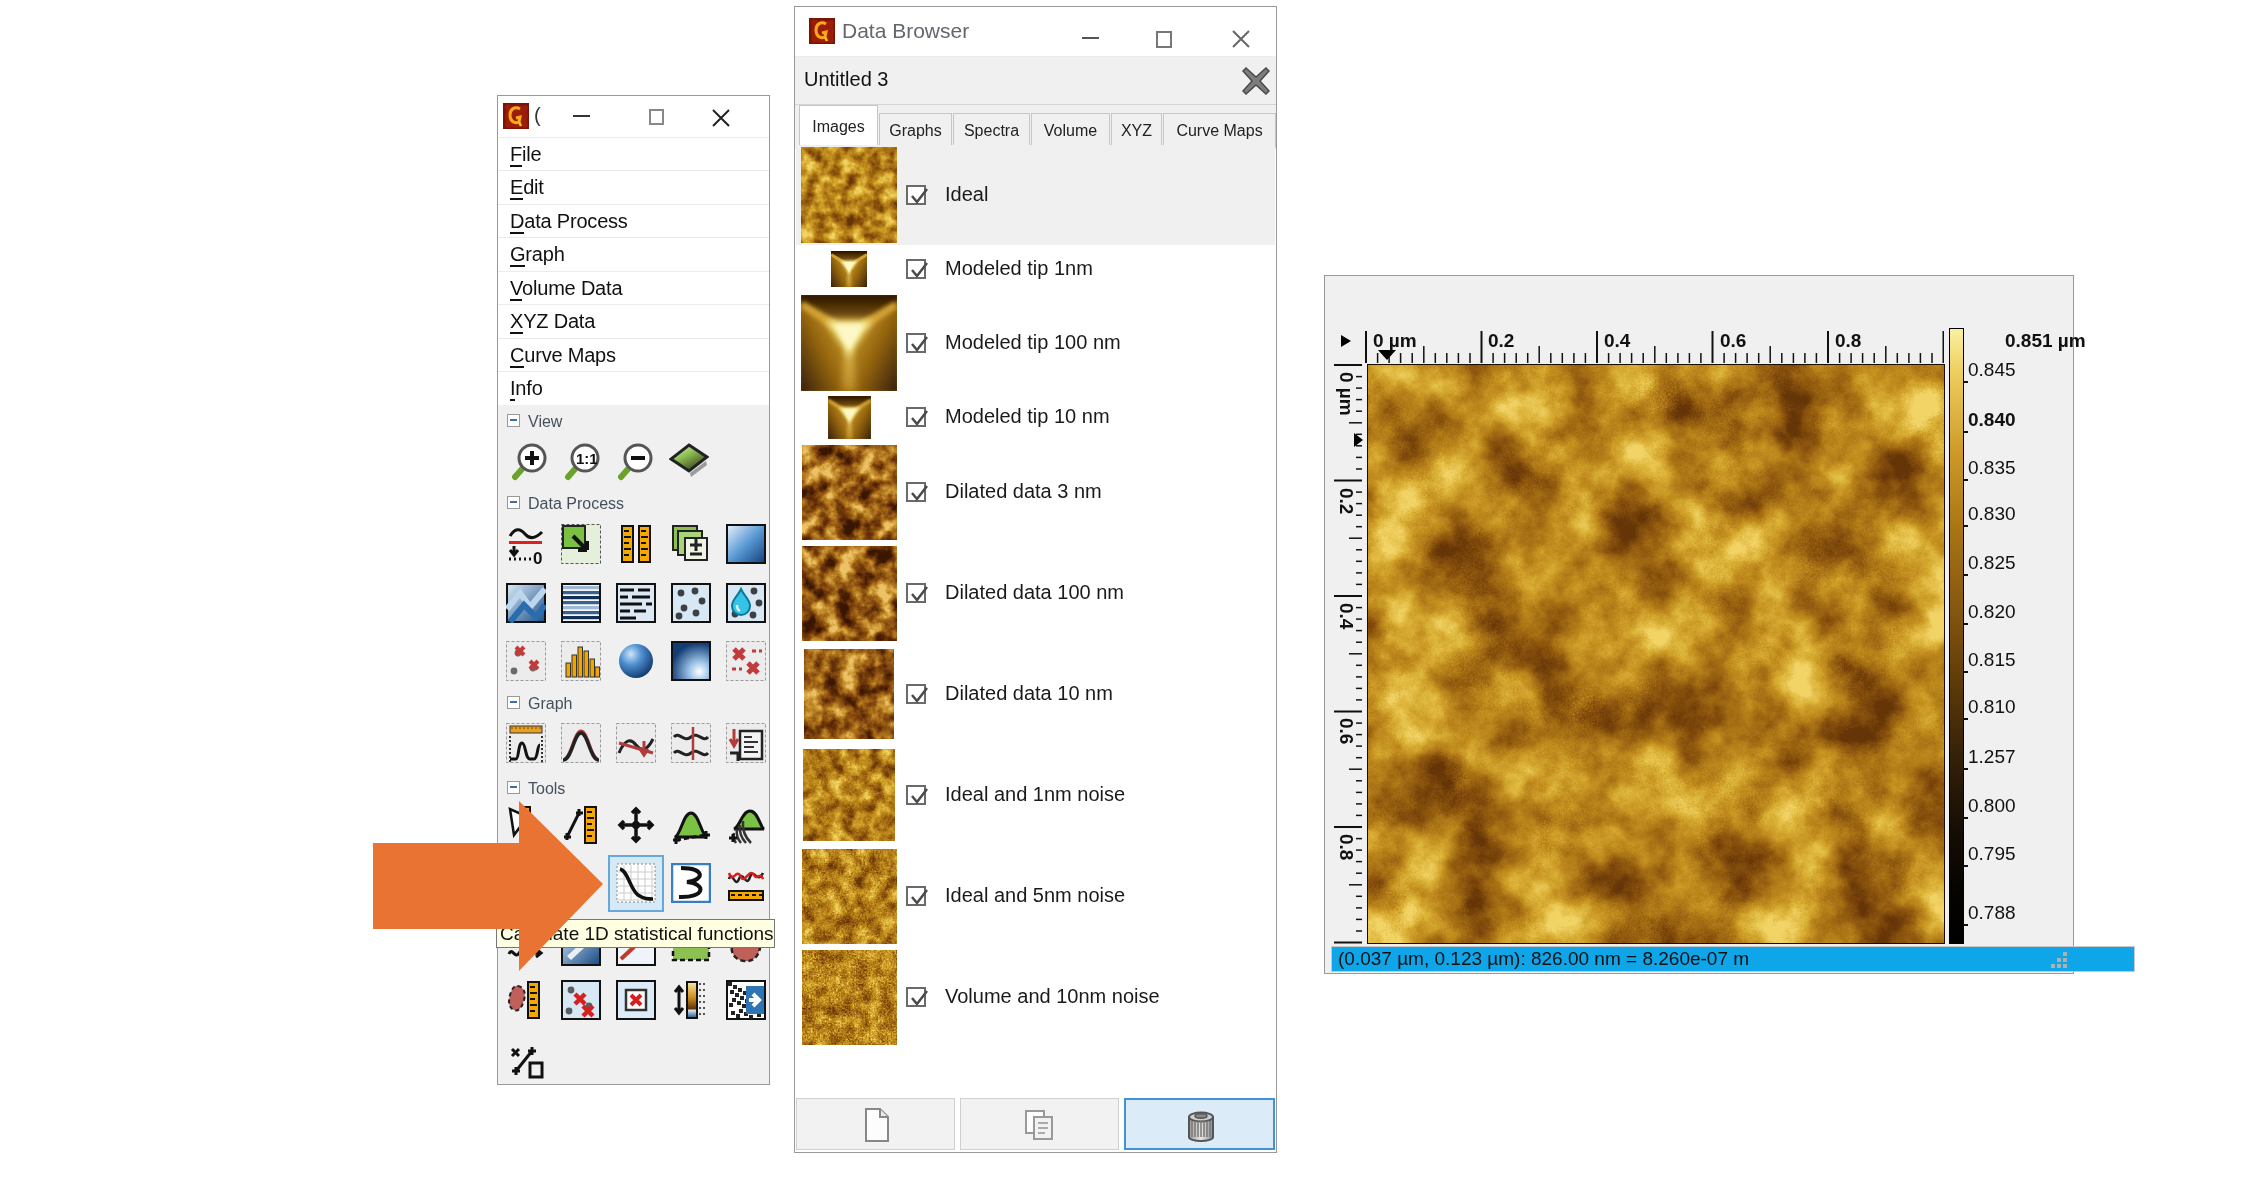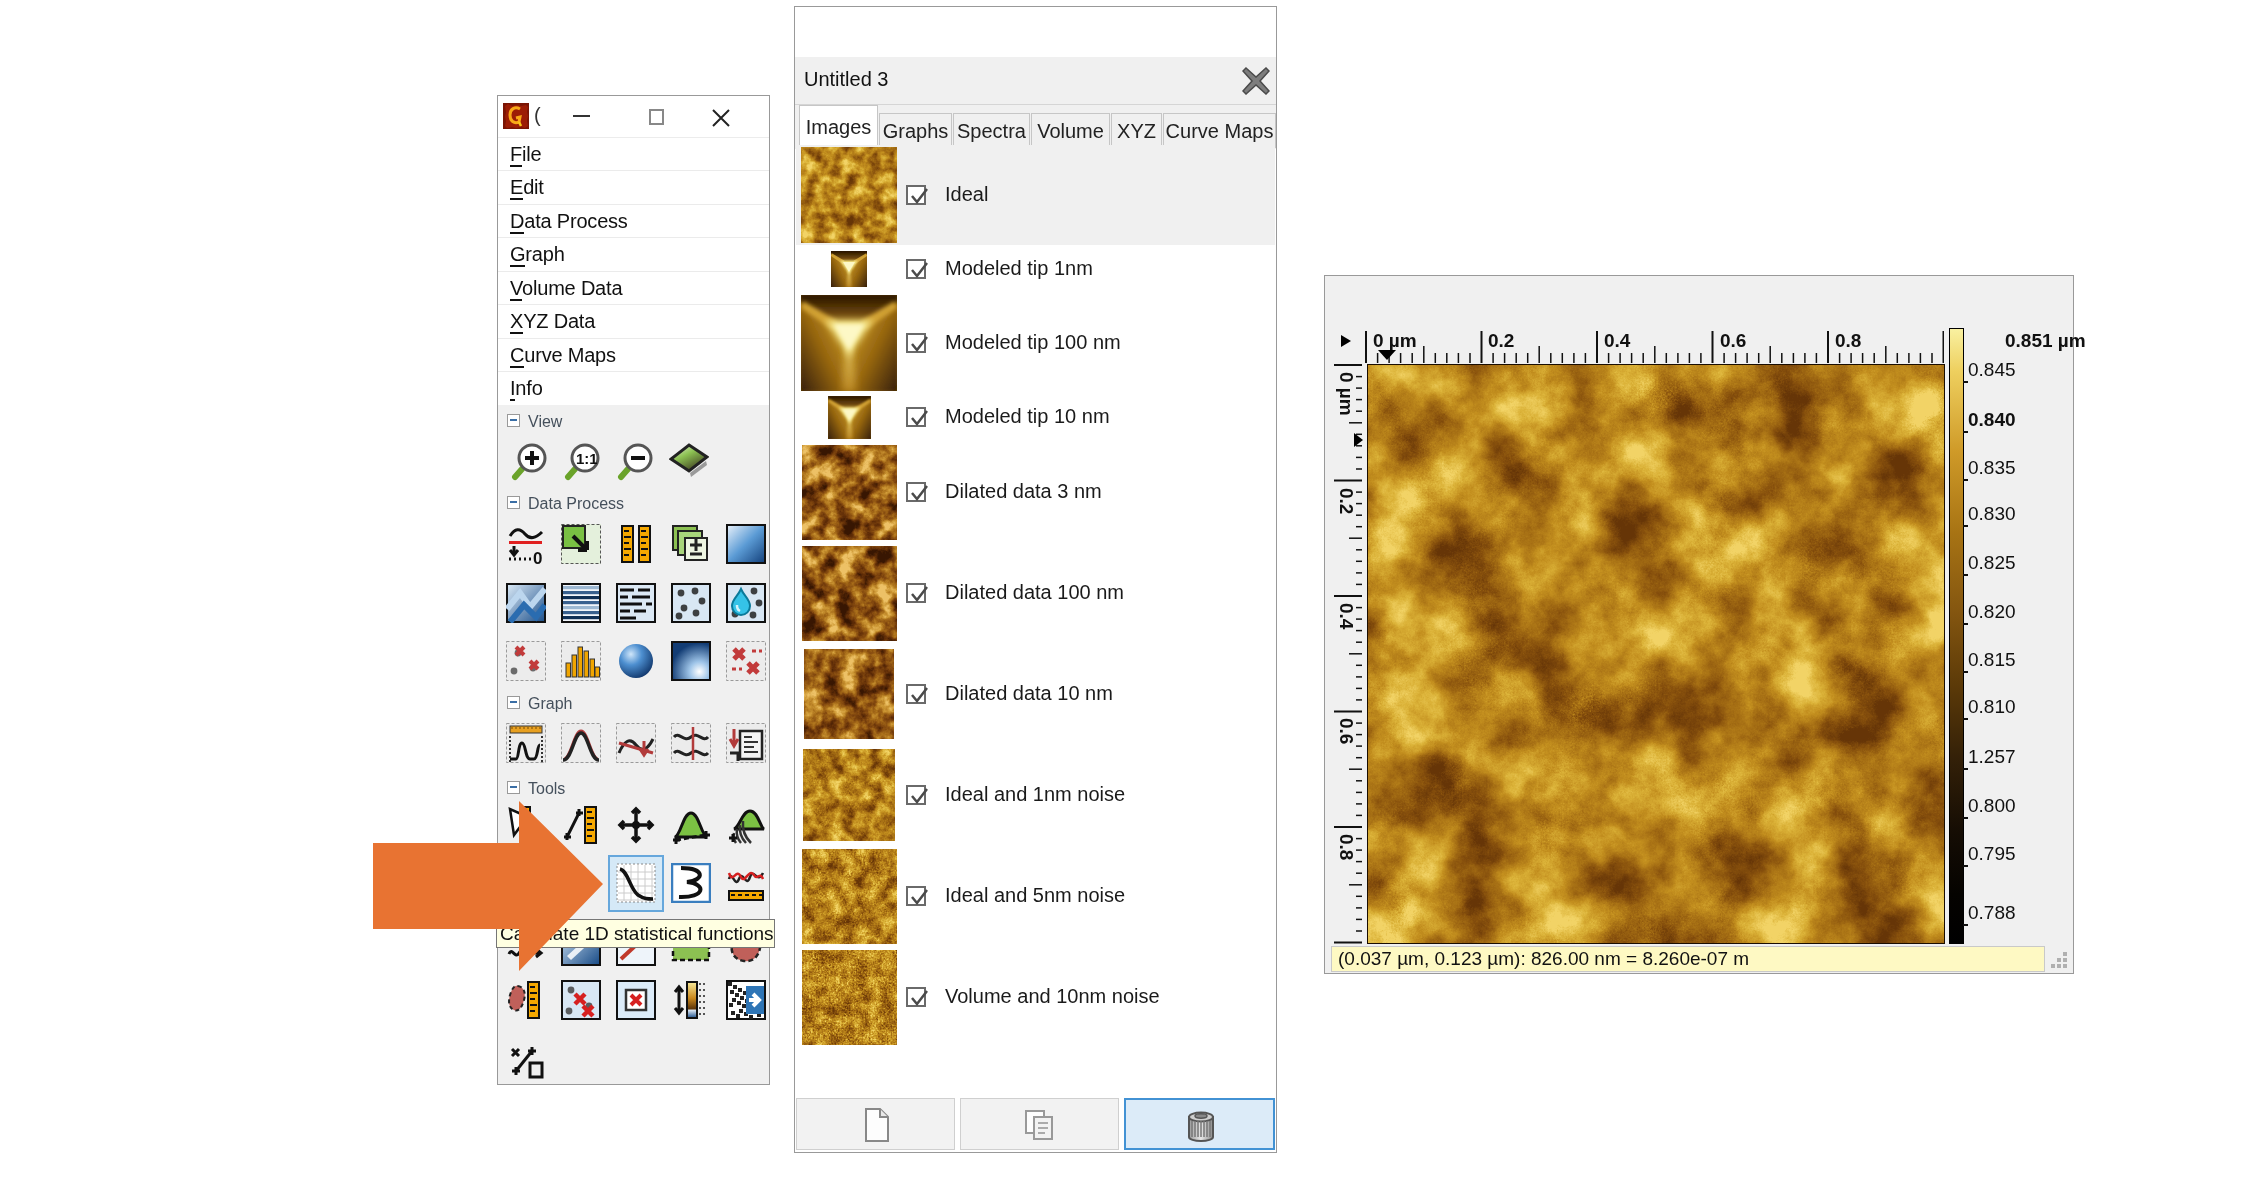--- a/index.html
+++ b/index.html
@@ -8,21 +8,21 @@
 .tbar{position:absolute;left:0;top:0;right:0;height:42px;background:#fff;border-bottom:1px solid #ececec;box-sizing:border-box;}
 .ttext{color:#62676d;font-size:21px;}
 .menuitem{position:absolute;left:0;width:100%;height:34px;border-bottom:1px solid #ebebeb;font-size:20px;letter-spacing:-0.2px;color:#111;line-height:33px;padding-left:12px;box-sizing:border-box;background:#fff;}
 .menuitem u{text-decoration:none;border-bottom:2px solid #111;}
 .sechdr{position:absolute;font-size:16px;color:#45505c;}
 .expander{position:absolute;width:13px;height:13px;background:#fff;border:1px solid #999;box-sizing:border-box;}
 .expander:after{content:"";position:absolute;left:2px;right:2px;top:4px;height:2px;background:#3a6ea5;}
 .cb{position:absolute;width:20px;height:20px;border:2px solid #6a6a6a;background:#fff;box-sizing:border-box;}
 .cb svg{position:absolute;left:-2px;top:-4px;}
 .rowlab{position:absolute;font-size:20px;color:#1a1a1a;white-space:nowrap;}
-.tab{position:absolute;background:#f0f0f0;border:1px solid #c6c6c6;box-sizing:border-box;font-size:20px;color:#222;text-align:center;white-space:nowrap;}
+.tab{position:absolute;background:#f0f0f0;border:1px solid #c6c6c6;box-sizing:border-box;font-size:16px;color:#222;text-align:center;white-space:nowrap;}
 .ticklab{position:absolute;font-size:19px;color:#111;}
 </style></head>
 <body>
 <svg width="0" height="0" style="position:absolute">
 <defs>
 <filter id="gmain" color-interpolation-filters="sRGB" x="0" y="0" width="100%" height="100%">
   <feTurbulence type="fractalNoise" baseFrequency="0.013" numOctaves="8" seed="7" result="lo"></feTurbulence>
   <feTurbulence type="fractalNoise" baseFrequency="0.55" numOctaves="2" seed="77" result="g"></feTurbulence>
   <feComposite in="lo" in2="g" operator="arithmetic" k1="0" k2="0.9299999999999999" k3="0.07" k4="0"></feComposite>
   <feColorMatrix type="matrix" values="1 0 0 0 0  1 0 0 0 0  1 0 0 0 0  0 0 0 0 1"></feColorMatrix>
@@ -557,20 +557,34 @@
       <path d="M23 20 h8 M27 14 l6 6 -6 6" stroke="#fff" stroke-width="4" fill="none"></path>
     </svg>
 <svg class="abs" style="left:8px;top:943px" width="40" height="40" viewBox="0 0 40 40">
       <path d="M6 10 l7 7 M13 10 l-7 7" stroke="#111" stroke-width="3"></path>
       <path d="M10 32 L26 12" stroke="#111" stroke-width="3"></path>
       <path d="M6 32 h8 M10 28 v8 M22 12 h8 M26 8 v8" stroke="#111" stroke-width="3"></path>
       <rect x="24" y="24" width="12" height="14" fill="none" stroke="#111" stroke-width="3"></rect>
     </svg>
 </div>
 <div class="win" id="browser" style="left:794px;top:6px;width:483px;height:1147px;">
+  <div class="tbar" style="height:50px;">
+    <svg class="abs" style="left:14px;top:11px" width="26" height="26" viewBox="0 0 26 26">
+        <rect width="26" height="26" fill="#9c1d06"></rect>
+        <path d="M0 0 h26 v26 h-26 Z M2 3 l3 -2 4 2 5 -1 4 1 5 -1 2 2 -1 5 1 4 -1 5 1 5 -3 2 -4 -1 -5 1 -4 -1 -5 1 -2 -2 1 -5 -1 -4 1 -5 Z" fill="#7a1505" fill-rule="evenodd"></path>
+        <path d="M17 6 c-5 -3 -10 0 -10 6 c0 6 4 9 9 7 l1 -5 -4 1" stroke="#f8a818" stroke-width="3" fill="none"></path>
+        <path d="M16 19 l2 4" stroke="#f8c818" stroke-width="2.5"></path>
+      </svg>
+    <div class="abs ttext" style="left:47px;top:12px;">Data Browser</div>
+    <div class="abs" style="left:287px;top:30px;width:17px;height:2px;background:#555;"></div>
+    <div class="abs" style="left:361px;top:24px;width:16px;height:17px;border:2px solid #777;box-sizing:border-box;"></div>
+    <svg class="abs" style="left:437px;top:23px" width="18" height="18">
+        <path d="M1 1 L17 17 M17 1 L1 17" stroke="#666" stroke-width="2"></path>
+      </svg>
+  </div>
   <div class="abs" style="left:0;top:50px;width:481px;height:48px;background:#f0f0f0;border-bottom:1px solid #d5d5d5;box-sizing:border-box;">
     <div class="abs" style="left:9px;top:11px;font-size:20px;color:#111;">Untitled 3</div>
     <svg class="abs" style="left:447px;top:10px" width="28" height="28" viewBox="0 0 28 28">
         <path d="M4 1 L14 10 L24 1 L27 4 L18 14 L27 24 L24 27 L14 18 L4 27 L1 24 L10 14 L1 4 Z" fill="#7d7d7d" stroke="#4a4a4a" stroke-width="1.5"></path>
       </svg>
   </div>
   <div class="abs" style="left:0;top:98px;width:481px;height:44px;background:#f0f0f0;">
       <div class="tab" style="left:4px;top:0px;width:79px;height:44px;background:#fff;border-bottom:0;line-height:42px;">Images</div>
 <div class="tab" style="left:84px;top:8px;width:73px;height:35px;line-height:34px;">Graphs</div>
 <div class="tab" style="left:158px;top:8px;width:77px;height:35px;line-height:34px;">Spectra</div>
@@ -875,21 +889,21 @@
     <div class="ticklab" style="left:643px;top:420px;white-space:nowrap;">0.810</div>
     <div class="abs" style="left:638px;top:442px;width:5px;height:2px;background:#111;"></div>
     <div class="ticklab" style="left:643px;top:470px;white-space:nowrap;">1.257</div>
     <div class="abs" style="left:638px;top:492px;width:5px;height:2px;background:#111;"></div>
     <div class="ticklab" style="left:643px;top:519px;white-space:nowrap;">0.800</div>
     <div class="abs" style="left:638px;top:541px;width:5px;height:2px;background:#111;"></div>
     <div class="ticklab" style="left:643px;top:567px;white-space:nowrap;">0.795</div>
     <div class="abs" style="left:638px;top:589px;width:5px;height:2px;background:#111;"></div>
     <div class="ticklab" style="left:643px;top:626px;white-space:nowrap;">0.788</div>
     <div class="abs" style="left:638px;top:648px;width:5px;height:2px;background:#111;"></div>
-  <div class="abs" style="left:6px;top:670px;width:714px;height:26px;background:#fef9c3;border:1px solid #c9c9c9;box-sizing:border-box;">
+  <div class="abs" style="left:6px;top:670px;width:804px;height:26px;background:#0ea5e9;border:1px solid #c9c9c9;box-sizing:border-box;">
     <div class="abs" style="left:6px;top:1px;font-size:19px;color:#111;white-space:nowrap;">(0.037 µm, 0.123 µm): 826.00 nm = 8.260e-07 m</div>
   </div>
   <svg class="abs" style="left:726px;top:676px" width="18" height="18">
       <g fill="#b0b0b0">
         <rect x="12" y="0" width="4" height="4"></rect>
         <rect x="6" y="6" width="4" height="4"></rect>
         <rect x="12" y="6" width="4" height="4"></rect>
         <rect x="0" y="12" width="4" height="4"></rect>
         <rect x="6" y="12" width="4" height="4"></rect>
         <rect x="12" y="12" width="4" height="4"></rect>

